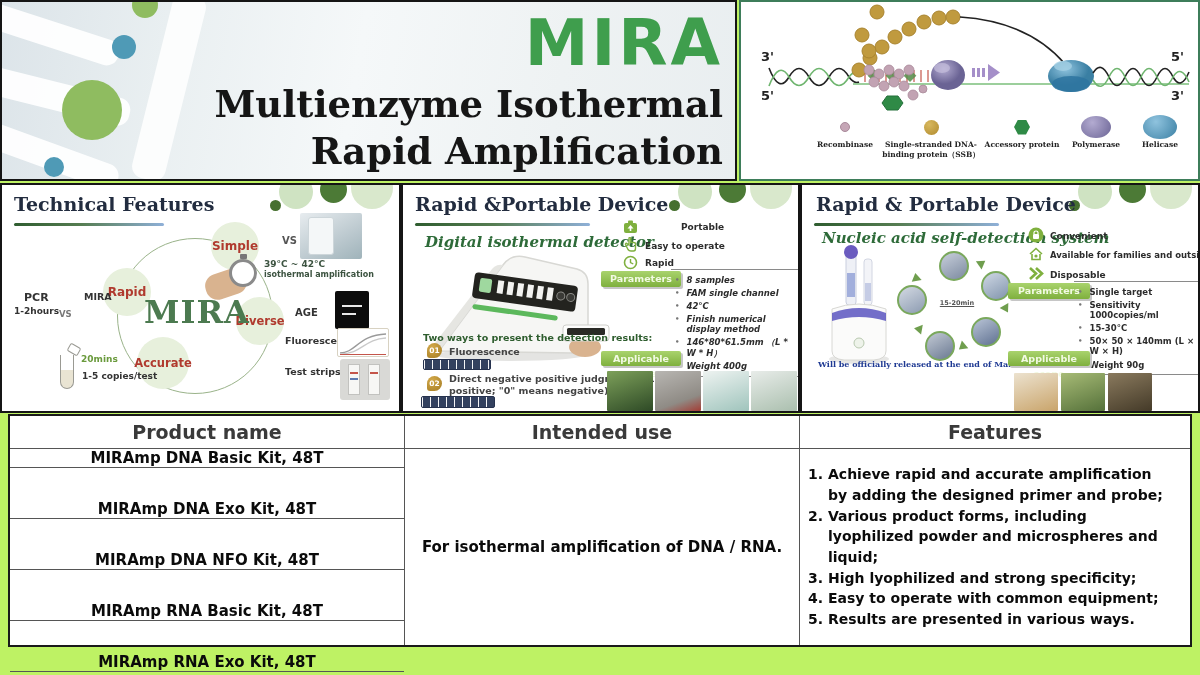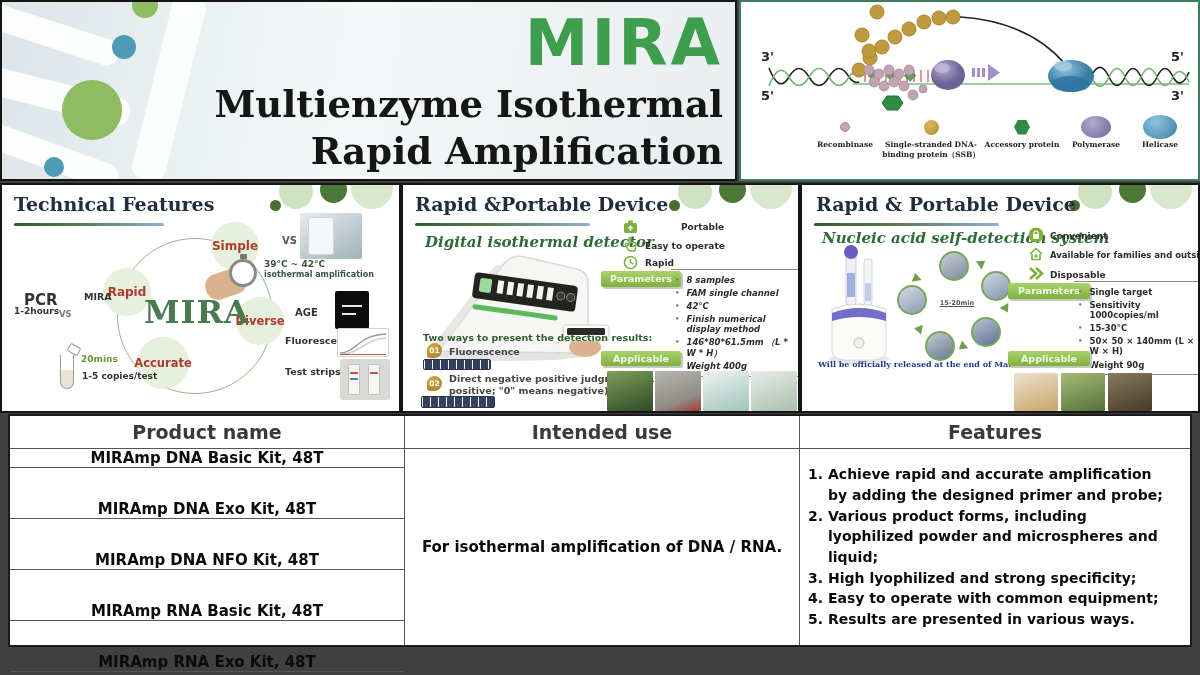--- a/index.html
+++ b/index.html
@@ -1,17 +1,17 @@
 <!DOCTYPE html>
 <html><head>
 <meta charset="utf-8">
 <style>
   * { box-sizing: border-box; margin: 0; padding: 0; }
   body { background:#fff; font-family:"DejaVu Sans", sans-serif; }
-  .page { position:relative; width:1200px; height:675px; background:#404040; overflow:hidden; }
+  .page { position:relative; width:1200px; height:675px; background:#bef264; overflow:hidden; }
 
   
   .title-block { position:absolute; left:0; top:0; width:737px; height:181px;
     border:2px solid #151515;
     background:linear-gradient(100deg,#dce4e9 0%,#e9eff1 22%,#f5f8f9 48%,#eef2f3 75%,#e9eef0 100%); overflow:hidden;}
   .dna-bar { position:absolute; background:rgba(255,255,255,.92); border-radius:12px; }
   .db1 { width:150px; height:26px; left:-30px; top:18px; transform:rotate(18deg); }
   .db2 { width:170px; height:28px; left:-40px; top:78px; transform:rotate(14deg); }
   .db3 { width:150px; height:26px; left:-30px; top:140px; transform:rotate(20deg); }
   .db4 { width:34px; height:190px; left:150px; top:-10px; transform:rotate(14deg); background:rgba(255,255,255,.85);}
@@ -287,21 +287,21 @@
         <span class="sw-face"></span>
     </div>
 
     <div class="photo fridge-photo">
       <span class="fridge-door"></span>
     </div>
     <div class="small-bold" style="left:280px; top:50px; font-size:10px; color:#555;">VS</div>
     <div class="small-bold" style="left:262px; top:74px; font-size:9px; color:#3c5340;">39°C ~ 42°C</div>
     <div class="small-bold" style="left:262px; top:85px; font-size:8px; color:#3c5340;">isothermal amplification</div>
 
-    <div class="small-bold" style="left:22px; top:106px; font-size:15px;">PCR</div>
+    <div class="small-bold" style="left:22px; top:106px; font-size:11px;">PCR</div>
     <div class="small-bold" style="left:12px; top:121px; font-size:9px;">1-2hours</div>
     <div class="small-bold" style="left:57px; top:124px; font-size:8.5px; color:#777;">VS</div>
     <div class="small-bold" style="left:82px; top:106px; font-size:9.5px;">MIRA</div>
     <div class="small-bold" style="left:79px; top:121px; font-size:9px; color:#6a9a3c;margin-top:48px;">20mins</div>
 
     <div class="tube-lid"></div>
     <div class="tube"></div>
     <div class="small-bold" style="left:80px; top:186px; font-size:9px;">1-5 copies/test</div>
 
     <div class="small-bold" style="left:293px; top:122px; font-size:10px;">AGE</div>

